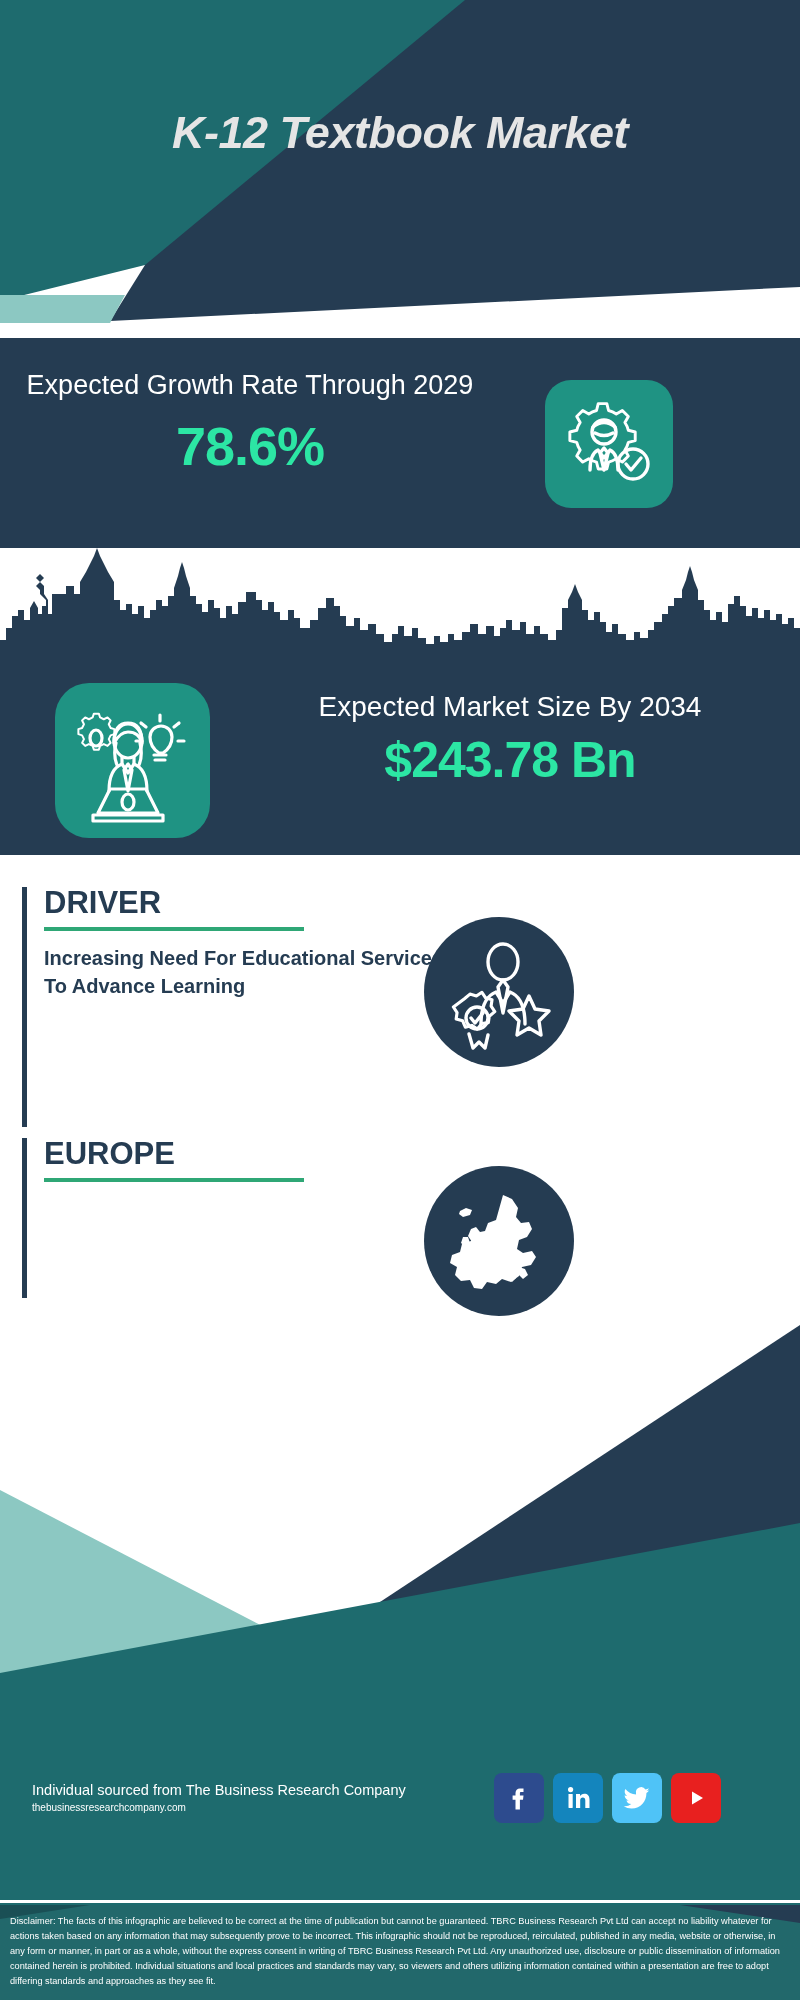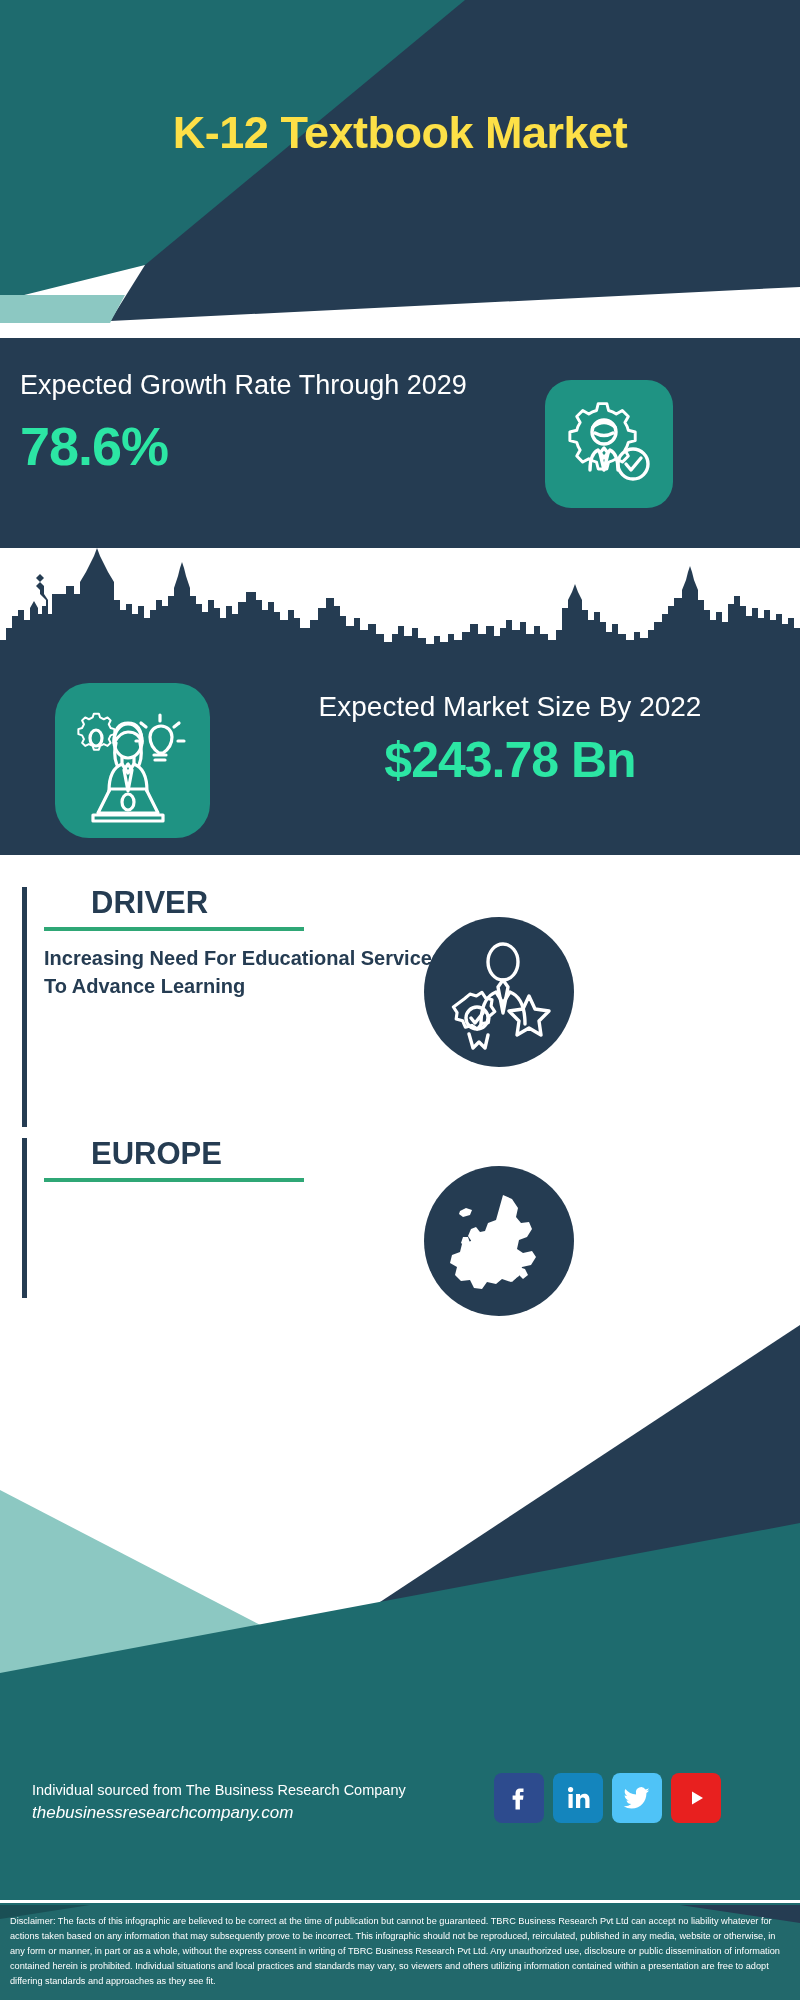--- a/index.html
+++ b/index.html
@@ -19,24 +19,25 @@
     overflow:hidden;
   }
   .header .dark-diag {
     position:absolute; left:0; top:0; width:800px; height:265px;
     background:#253c52;
     clip-path:polygon(465px 0, 800px 0, 800px 265px, 145px 265px);
   }
   .header-title {
     position:absolute; left:0; top:0; width:800px; height:265px;
     display:flex; align-items:center; justify-content:center;
-    color:#fde047;
+    color:#e5e5e5;
     font-size:45px; font-weight:bold;
     letter-spacing:-0.5px;
     z-index:5;
+    font-style:italic;
   }
 
   
   .under-header {
     position:absolute; left:0; top:265px; width:800px; height:75px;
     overflow:hidden;
   }
   .uh-dark {
     position:absolute; left:0; top:0; width:800px; height:75px;
     background:#253c52;
@@ -53,21 +54,21 @@
     clip-path:polygon(0 30px, 125px 30px, 110px 58px, 0 58px);
   }
 
   
   .stat1 {
     position:absolute; left:0; top:338px; width:800px; height:210px;
     background:#253c52;
   }
   .stat1-text {
     position:absolute; left:20px; top:30px; width:460px;
-    color:#ffffff;
+    text-align:center; color:#ffffff;
   }
   .stat1-label { font-size:27px; line-height:1.28; font-weight:normal; }
   .stat1-value {
     color:#2ce6a4; font-size:54px; font-weight:bold; margin-top:12px;
     letter-spacing:-1px;
   }
   .icon-box-1 {
     position:absolute; left:545px; top:42px;
     width:128px; height:128px; border-radius:26px;
     background:#1f9383;
@@ -106,21 +107,21 @@
   .content { position:absolute; left:0; top:855px; width:800px; height:470px; background:#fff; }
 
   .info-card { position:absolute; }
   .card-bar {
     position:absolute; left:0; top:0; width:5px; height:100%;
     background:#253c52;
   }
   .card-body { position:absolute; left:22px; top:0; width:420px; }
   .card-title {
     font-size:31px; font-weight:bold; color:#253c52;
-    letter-spacing:0px; line-height:1;margin-left:47px;
+    letter-spacing:0px; line-height:1;
   }
   .card-rule {
     width:260px; height:4px; background:#2fa776; margin:9px 0 13px 0;
   }
   .card-desc {
     font-size:20px; font-weight:bold; color:#253c52; line-height:1.42;
   }
   .circle-icon {
     position:absolute; width:150px; height:150px; border-radius:50%;
     background:#253c52;
@@ -146,21 +147,21 @@
     position:absolute; left:0; top:0; width:800px; height:580px;
     background:#1e6b6e;
     clip-path:polygon(0 348px, 800px 198px, 800px 580px, 0 580px);
   }
 
   .footer-credit {
     position:absolute; left:32px; top:1780px; width:470px;
     color:#ffffff; z-index:20;
   }
   .credit-line1 { font-size:14.5px; line-height:1.45; }
-  .credit-line2 { font-size:17px; line-height:1.45;font-style:italic; }
+  .credit-line2 { font-size:10px; line-height:1.45; }
 
   .social-row {
     position:absolute; left:494px; top:1773px; z-index:20;
     display:flex; gap:9px;
   }
   .social-btn {
     width:50px; height:50px; border-radius:8px;
     display:flex; align-items:center; justify-content:center;
   }
   .s-fb { background:#2d4b8e; }
@@ -262,21 +263,21 @@
         <path d="M53 60 v7 M65 60 v7"></path>
         <path d="M40 94 q0 -22 13 -27 l6 9 6 -9 q13 5 13 27"></path>
         <path d="M59 67 l-4 6 4 21 4 -21 z"></path>
 
         <path d="M41 92 h36 l12 24 h-60 z"></path>
         <ellipse cx="59" cy="105" rx="6" ry="8"></ellipse>
         <path d="M24 118 h70 v6 h-70 z"></path>
       </svg>
     </div>
     <div class="stat2-text">
-      <div class="stat2-label">Expected Market Size By 2022</div>
+      <div class="stat2-label">Expected Market Size By 2034</div>
       <div class="stat2-value">$243.78 Bn</div>
     </div>
   </div>
 
   <div class="content">
 
     <div class="info-card" style="left:22px; top:32px; width:460px; height:240px;">
       <div class="card-bar"></div>
       <div class="card-body">
         <div class="card-title">DRIVER</div>

